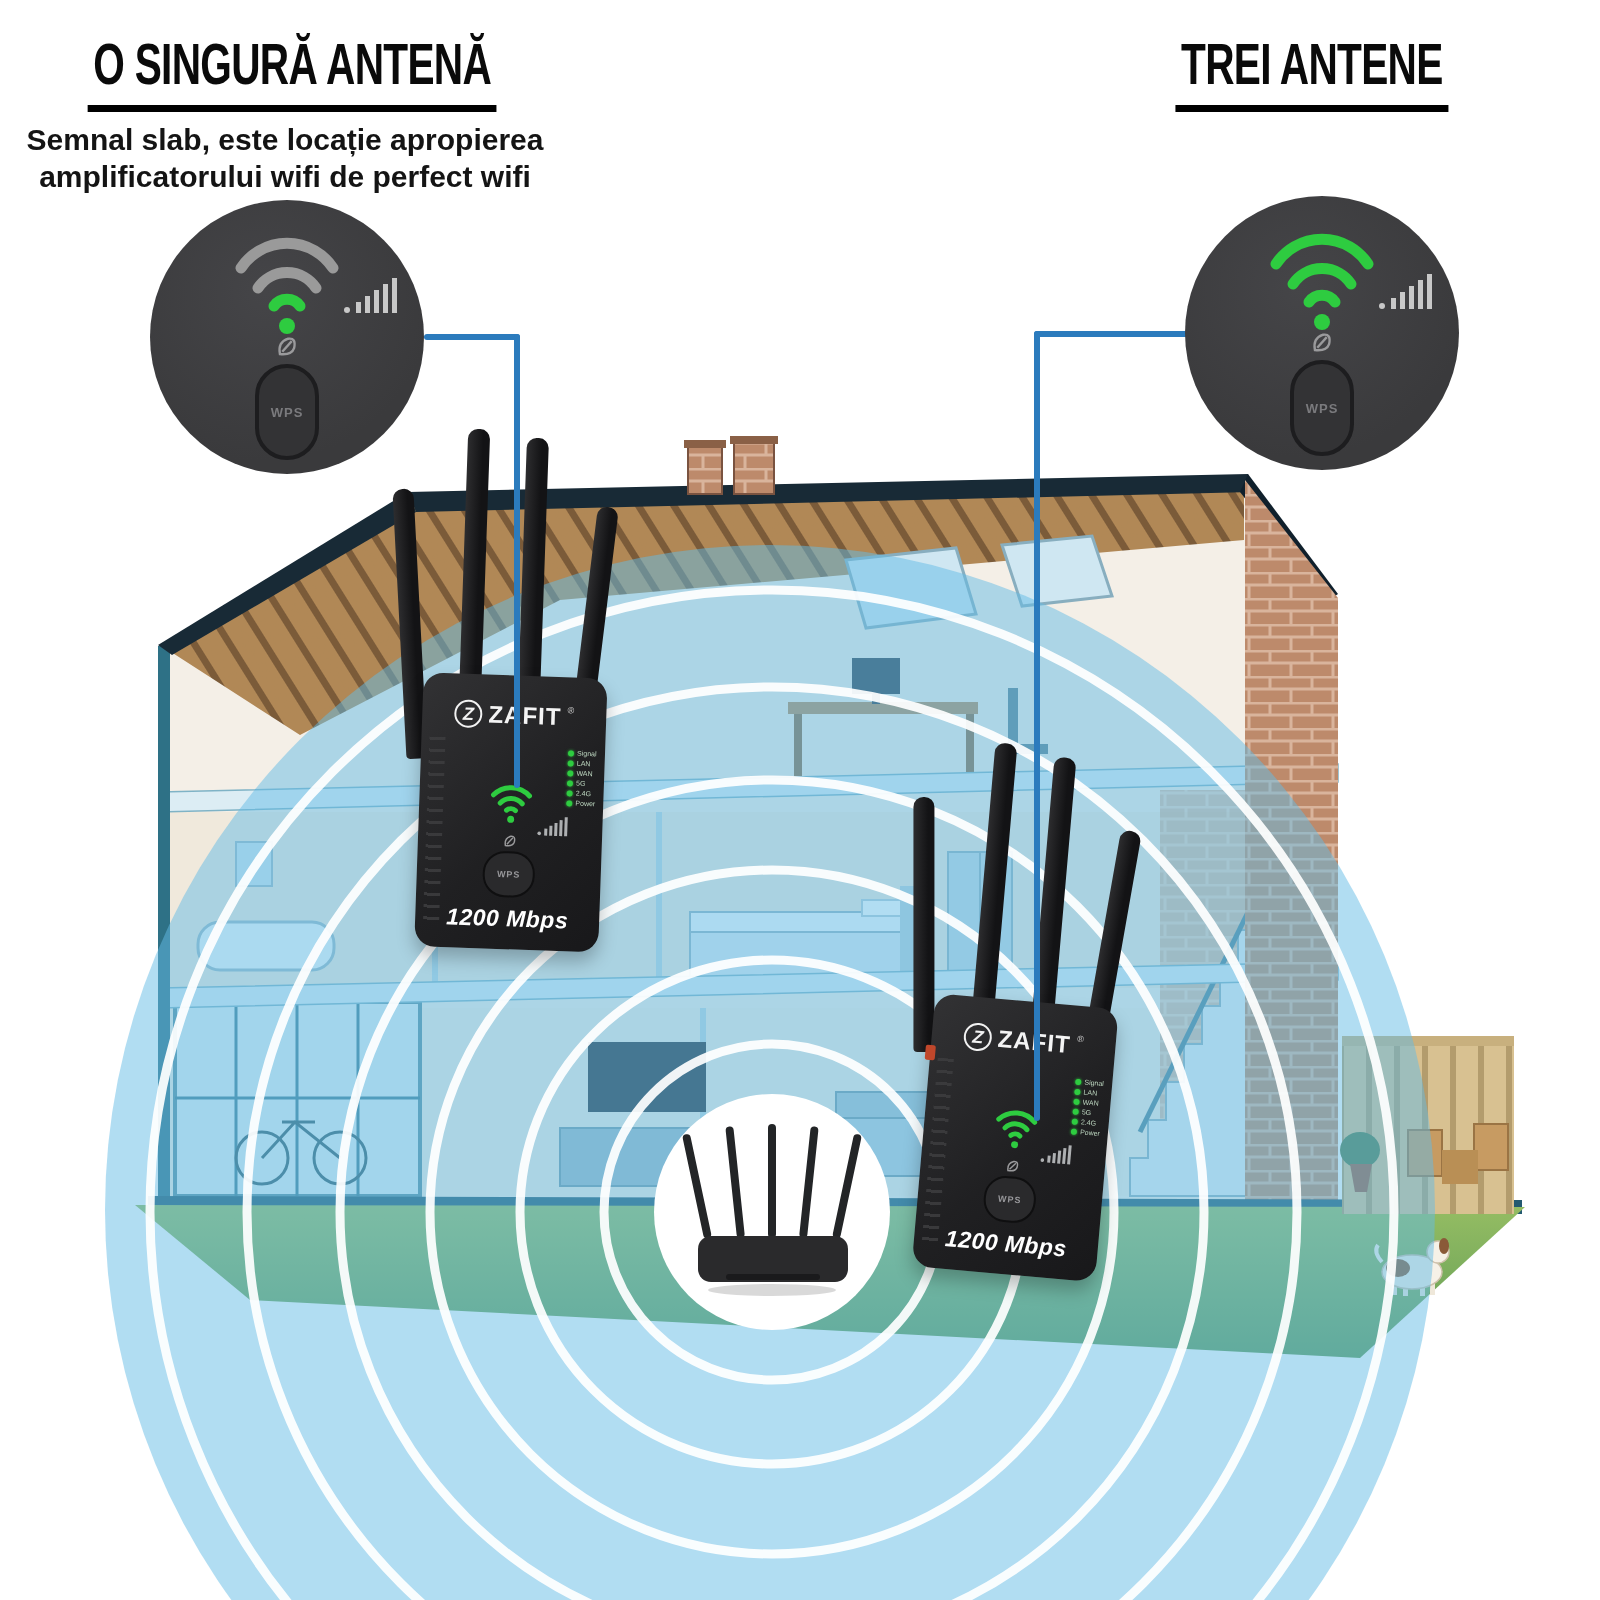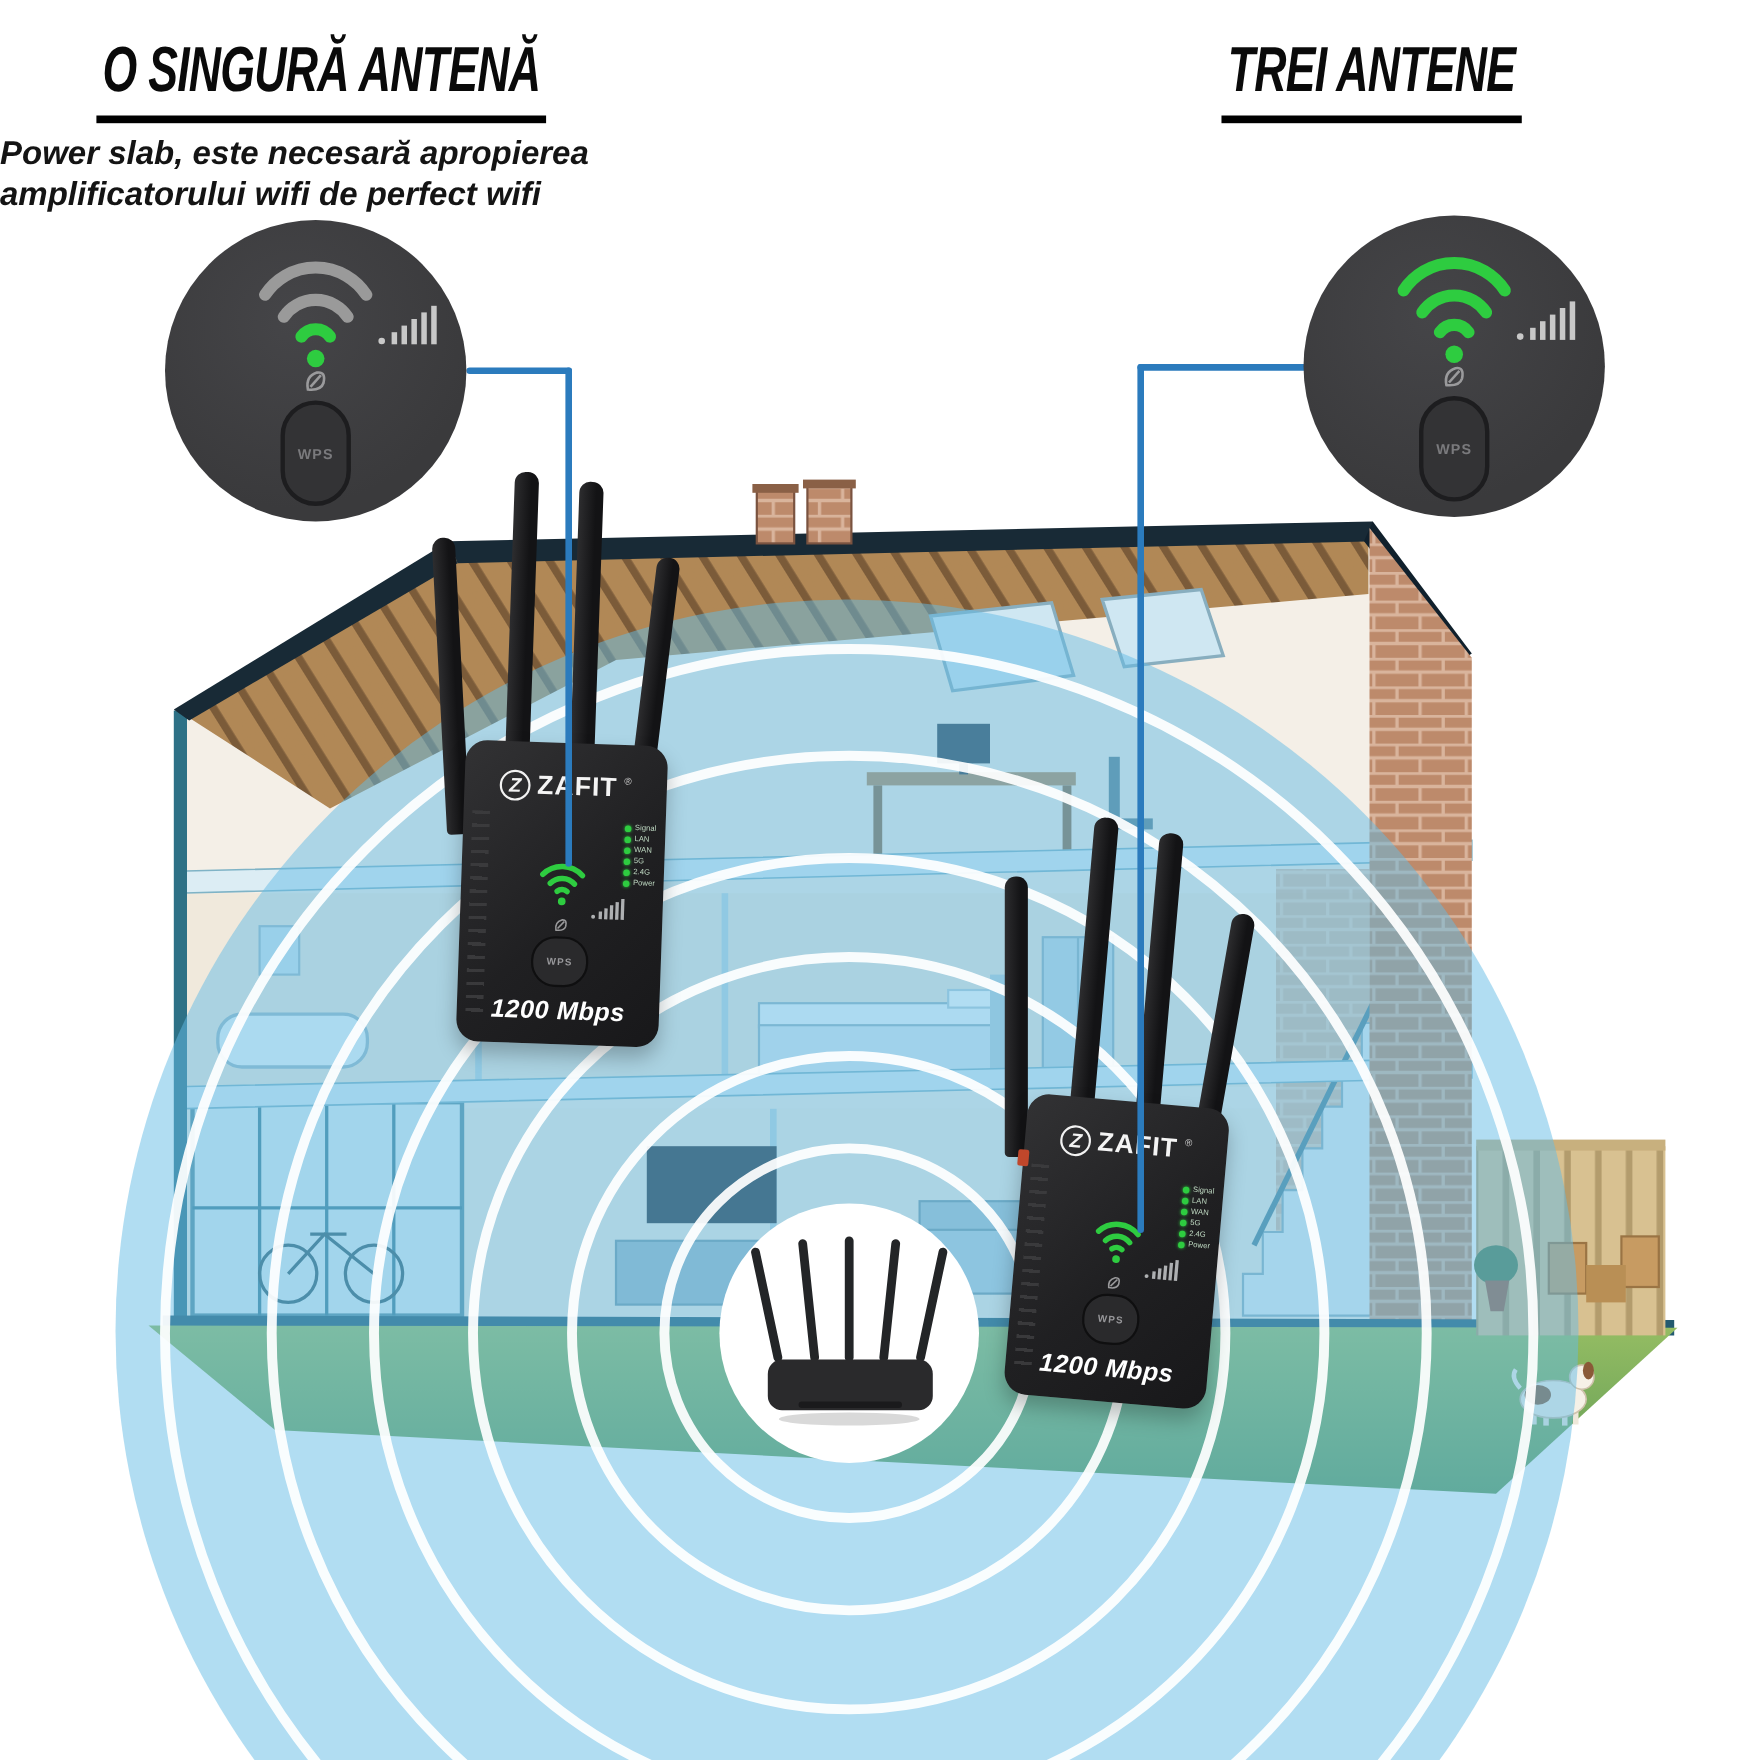--- a/index.html
+++ b/index.html
@@ -1,21 +1,21 @@
 <!DOCTYPE html>
 <html style="--wave_blue: #64bce6; --ring_white: #ffffff; --connector_blue: #2b7bbd; --signal_green: #2ecc40; --signal_gray: #9a9a9a; --callout_bg: #3a3a3c; --device_black: #202022; --lawn_green: #95bd63; --roof_dark: #182a36; --brick: #bd8a6b; --wood: #a97c46; --fence_wood: #d8c191;"><head>
 <meta charset="utf-8">
 <style>
   html,body{margin:0;padding:0;background:#fff;}
   .canvas{position:relative;width:1600px;height:1600px;background:#fff;overflow:hidden;
           font-family:"Liberation Sans",sans-serif;}
   .canvas *{box-sizing:border-box;}
 
   
-  .panel{position:absolute;text-align:left;color:#0a0a0a;font-style:italic;}
+  .panel{position:absolute;text-align:center;color:#0a0a0a;}
   .panel-left{left:0;top:30px;width:570px;}
   .panel-right{left:1052px;top:30px;width:520px;}
   .title{display:inline-block;font-weight:bold;font-size:58px;letter-spacing:-1px;
          transform:scaleX(.70);transform-origin:center;white-space:nowrap;
          border-bottom:7px solid #000;padding:0 8px 8px;}
   .subtitle{margin-top:10px;font-weight:bold;font-size:30px;line-height:1.22;color:#141414;}
 
   
   .scene{position:absolute;left:0;top:0;}
   .wave-disc{fill:var(--wave_blue);opacity:.5;}
@@ -385,21 +385,21 @@
       <path d="M7 15 L15 6" stroke="#9a9a9c" stroke-width="2"></path>
     </svg>
     <div class="co-wps">
         <span>WPS</span>
       </div>
   </div>
 
   <div class="panel panel-left">
     <span class="title">O SINGURĂ ANTENĂ</span>
     <div class="subtitle">
-      <span style="display:block">Power slab, este necesară apropierea</span>
+      <span style="display:block">Semnal slab, este locație apropierea</span>
       <span style="display:block">amplificatorului wifi de perfect wifi</span>
     </div>
   </div>
   <div class="panel panel-right">
     <span class="title">TREI ANTENE</span>
   </div>
 
 </div>
 
 </body></html>

